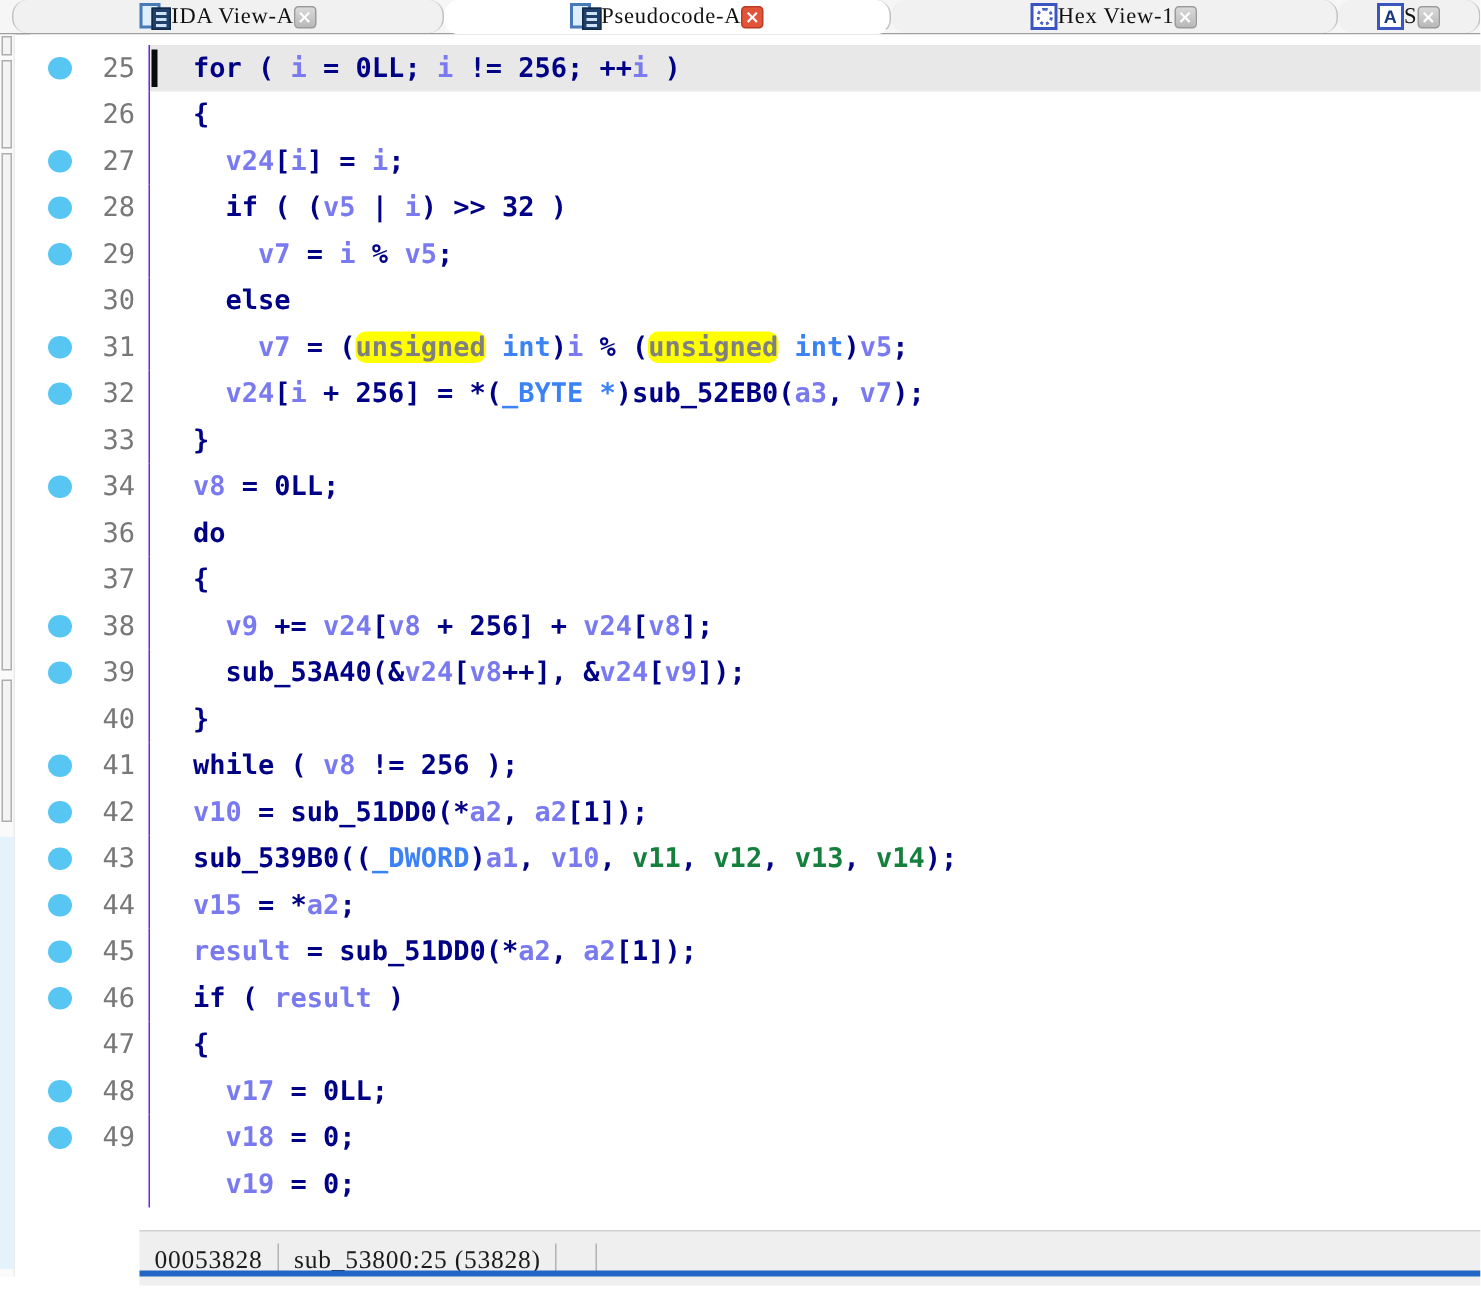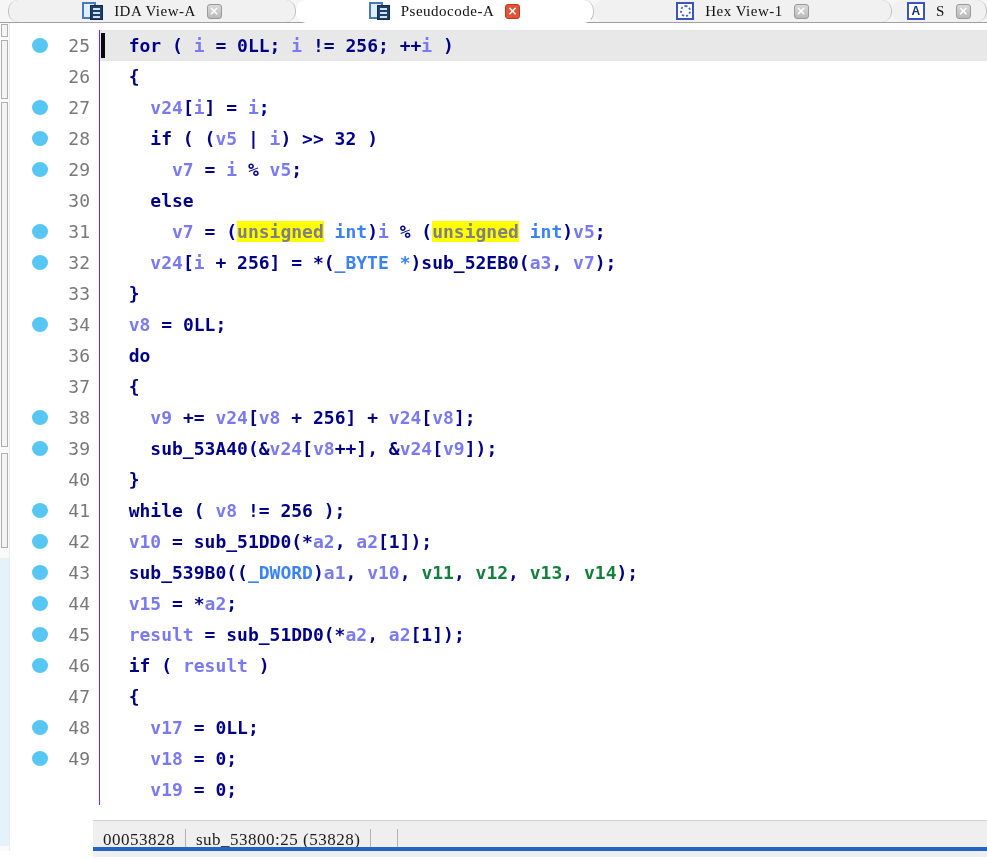--- a/index.html
+++ b/index.html
@@ -3,21 +3,21 @@
 <meta charset="utf-8">
 <style>
   html,body{margin:0;padding:0;background:#ffffff;}
   body{width:987px;height:859px;overflow:hidden;position:relative;
        font-family:"Liberation Sans",sans-serif;}
 
   
   .tabbar{position:absolute;left:0;top:0;width:987px;height:23px;
           display:flex;align-items:stretch;background:#f6f6f6;
           border-bottom:1px solid #9f9f9f;padding-left:8px;box-sizing:border-box;}
-  .tab{display:flex;align-items:center;justify-content:center;gap:11px;
+  .tab{display:flex;align-items:center;justify-content:center;
        background:#f1f1f1;border-right:1px solid #c2c2c2;
        font-family:"Liberation Serif",serif;font-size:15px;color:#111;
        letter-spacing:.5px;white-space:nowrap;overflow:hidden;box-sizing:border-box;
        padding:0 6px;cursor:default;border-radius:10px;}
   .tab:first-child{border-left:1px solid #c2c2c2;}
   .tab.active{background:#ffffff;position:relative;z-index:2;
        margin-bottom:-1px;border-bottom:1px solid #ffffff;}
   .tab .lbl{overflow:hidden;text-overflow:clip;}
 
   
@@ -63,21 +63,21 @@
         background:#58c6f2;cursor:pointer;}
   .code{flex:1;position:relative;border-left:1px solid #6d28d9;
         font-family:"DejaVu Sans Mono",monospace;font-size:18px;line-height:31px;
         font-weight:600;white-space:pre;padding-left:7px;cursor:text;}
   .row.current .code{background:#e8e8e8;}
   .caret{position:absolute;left:1px;top:3px;width:4px;height:25px;background:#0a0a0a;}
   .tk-p,.tk-f{color:#000087;}
   .tk-v{color:#7a7af0;}
   .tk-t{color:#3b82f6;}
   .tk-o{color:#15803d;}
-  .tk-y{color:#808080;background:#ffff00;}
+  .tk-y{color:#808080;background:#ffff00;border-radius:7px;}
 
   
   .statusbar{position:absolute;left:93px;top:820px;width:894px;height:37px;
         background:#efefef;border-top:1px solid #d2d2d2;display:flex;
         align-items:center;font-family:"Liberation Serif",serif;font-size:17px;
         letter-spacing:.5px;color:#1b1b1b;box-sizing:border-box;}
   .statusbar .seg{padding:0 10px;border-right:1px solid #b2b2b2;height:21px;
         line-height:21px;white-space:nowrap;}
   .statusbar .seg.empty{width:26px;padding:0;}
   .bluebar{position:absolute;left:93px;top:847px;width:894px;height:4px;

